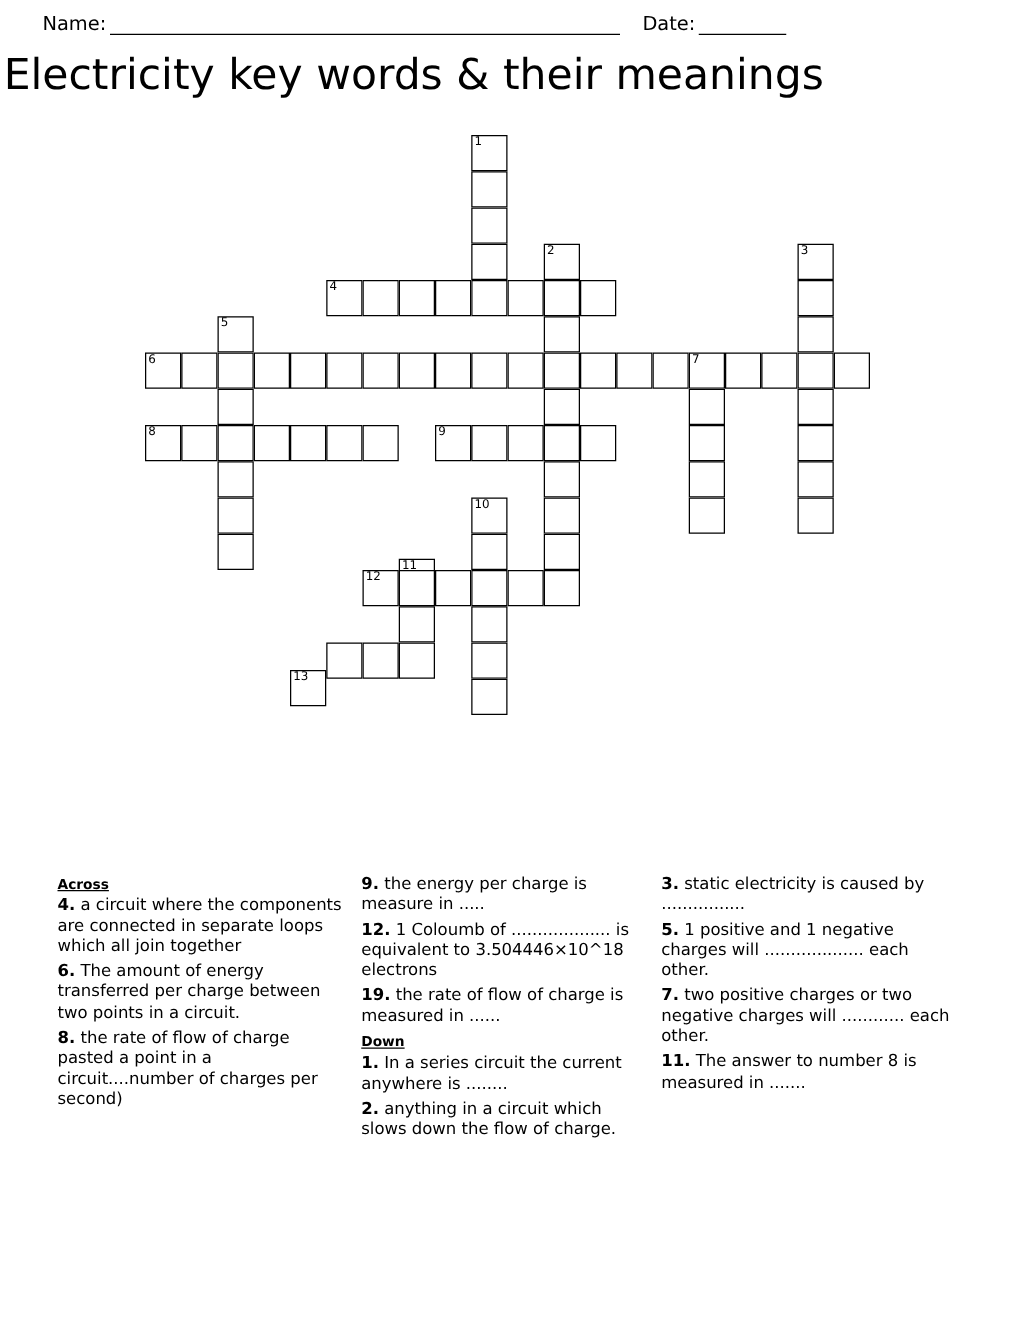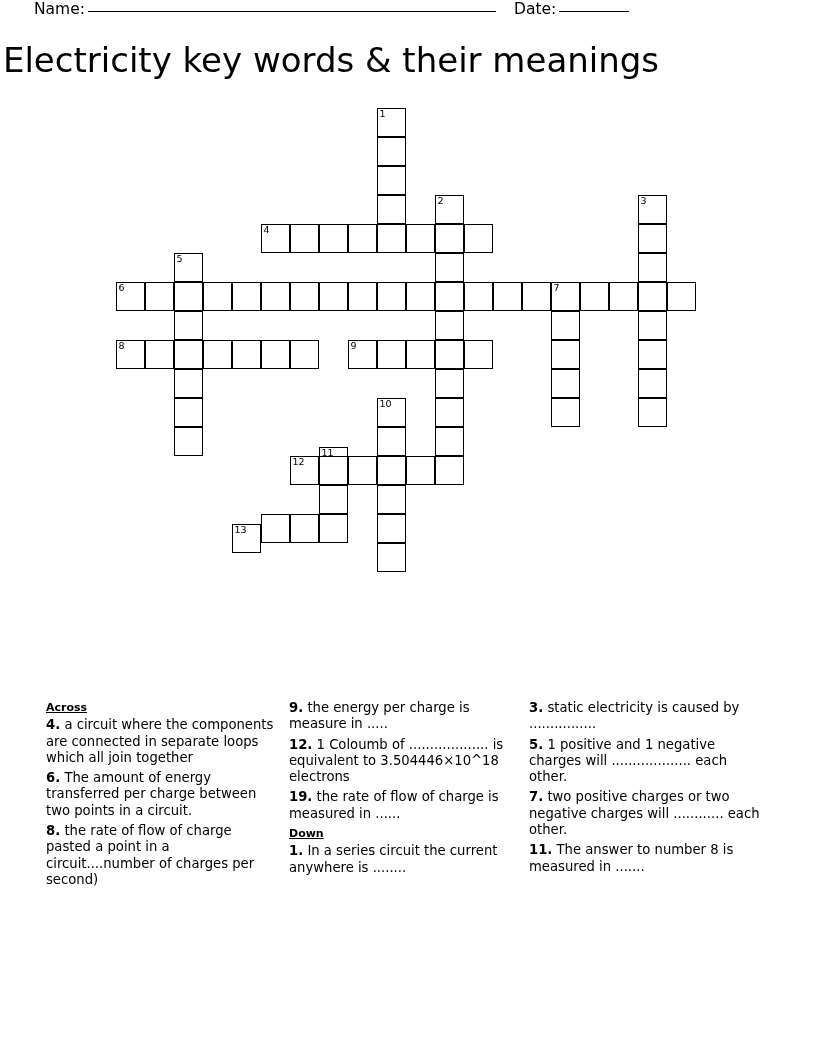--- a/index.html
+++ b/index.html
@@ -17,21 +17,21 @@
   }
 
   
   .nameline {
     position: absolute;
     left: 0;
     top: 0;
     width: 804px;
     height: 28px;
     display: flex;
-    align-items: flex-start;
+    align-items: flex-end;
     font-size: 15.5px;
   }
   .nameline .lbl {
     white-space: pre;
   }
   .nameline .rule-long {
     display: inline-block;
     width: 408px;
     border-bottom: 1px solid #000;
     height: 11px;
@@ -232,40 +232,41 @@
       <span class="num">11</span>
     </div>
     <div class="cell" style="left: 203px; top: 348px;"></div>
     <div class="cell" style="left: 203px; top: 377px;"></div>
     <div class="cell" style="left: 203px; top: 406px;"></div>
     <div class="cell" style="left: 174px; top: 348px;">
       <span class="num">12</span>
     </div>
     <div class="cell" style="left: 232px; top: 348px;"></div>
     <div class="cell" style="left: 290px; top: 348px;"></div>
-    <div class="cell" style="left: 116px; top: 416px;">
+    <div class="cell" style="left: 116px; top: 428px;">
       <span class="num">13</span>
     </div>
     <div class="cell" style="left: 145px; top: 406px;"></div>
     <div class="cell" style="left: 174px; top: 406px;"></div>
   </div>
 
 <div id="clues">
   <div class="clue-col col1" id="clue-col-1">
       <span class="section-head">Across</span>
       <span class="clue"><span class="cnum">4.</span><span class="ctext"> a circuit where the components are connected in separate loops which all join together</span></span>
       <span class="clue"><span class="cnum">6.</span><span class="ctext"> The amount of energy transferred per charge between two points in a circuit.</span></span>
       <span class="clue"><span class="cnum">8.</span><span class="ctext"> the rate of flow of charge pasted a point in a circuit....number of charges per second)</span></span>
     </div>
   <div class="clue-col col2" id="clue-col-2">
       <span class="clue"><span class="cnum">9.</span><span class="ctext"> the energy per charge is measure in .....</span></span>
       <span class="clue"><span class="cnum">12.</span><span class="ctext"> 1 Coloumb of ................... is equivalent to 3.504446×10^18 electrons</span></span>
       <span class="clue"><span class="cnum">19.</span><span class="ctext"> the rate of flow of charge is measured in ......</span></span>
       <span class="section-head">Down</span>
       <span class="clue"><span class="cnum">1.</span><span class="ctext"> In a series circuit the current anywhere is ........</span></span>
+      <span class="clue"><span class="cnum">2.</span><span class="ctext"> anything in a circuit which slows down the flow of charge.</span></span>
     </div>
   <div class="clue-col col3" id="clue-col-3">
       <span class="clue"><span class="cnum">3.</span><span class="ctext"> static electricity is caused by ................</span></span>
       <span class="clue"><span class="cnum">5.</span><span class="ctext"> 1 positive and 1 negative charges will ................... each other.</span></span>
       <span class="clue"><span class="cnum">7.</span><span class="ctext"> two positive charges or two negative charges will ............ each other.</span></span>
       <span class="clue"><span class="cnum">11.</span><span class="ctext"> The answer to number 8 is measured in .......</span></span>
     </div>
 </div>
 
 </body></html>

